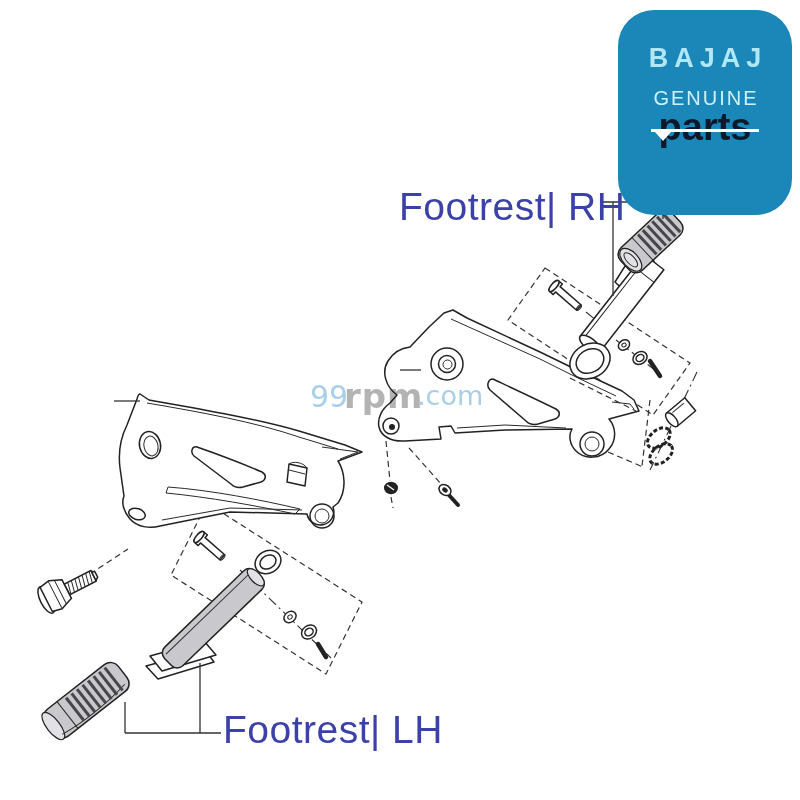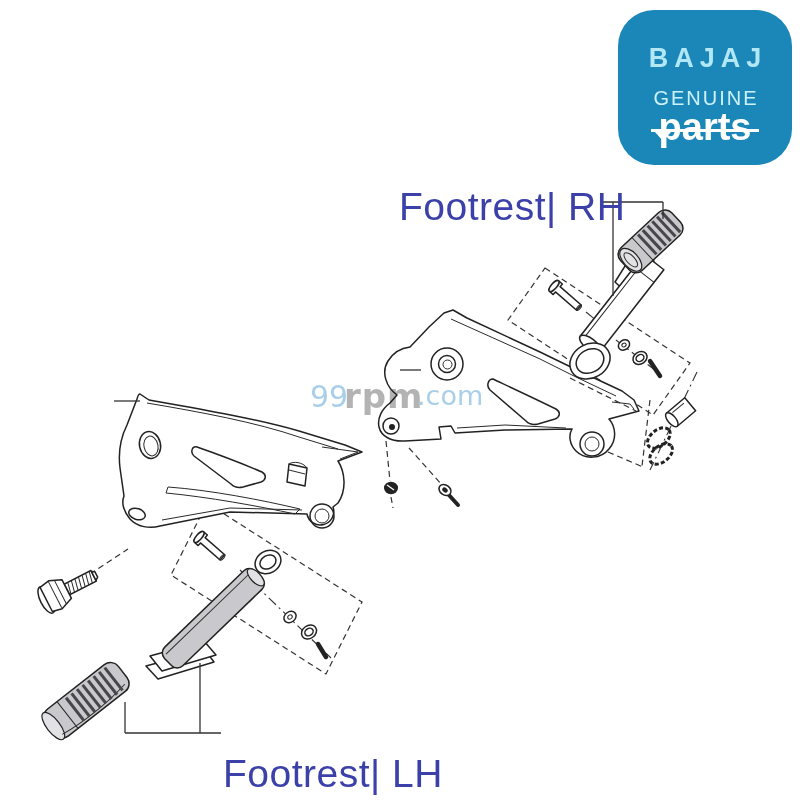--- a/index.html
+++ b/index.html
@@ -5,24 +5,24 @@
   html,body{margin:0;padding:0;background:#fff}
   .stage{position:relative;width:800px;height:800px;background:#fff;overflow:hidden;
          font-family:"Liberation Sans",sans-serif}
   .stage svg{position:absolute;left:0;top:0}
 
   
   .part-label{position:absolute;font-size:39px;letter-spacing:.5px;white-space:pre;z-index:5}
   .lbl-footrest-rh{left:399px;top:185px}
   .lbl-holder-rh{left:251px;top:330px}
   .lbl-holder-lh{left:16px;top:351px}
-  .lbl-footrest-lh{left:223px;top:752px}
+  .lbl-footrest-lh{left:223px;top:708px}
 
   
-  .logo{position:absolute;left:618px;top:10px;width:174px;height:155px;border-radius:36px;z-index:6}
+  .logo{position:absolute;left:618px;top:10px;width:174px;height:205px;border-radius:36px;z-index:6}
   .logo-brand{margin-top:33px;text-align:center;font-weight:bold;font-size:27px;
               letter-spacing:6px;padding-left:6px}
   .logo-genuine{margin-top:13px;text-align:center;font-size:20px;letter-spacing:2px;padding-left:2px}
   .logo-parts{margin-top:-2px;text-align:center;font-weight:bold;font-size:38px;line-height:1}
   .logo-rule{position:absolute;left:33px;top:119px;width:108px;height:3px;background:#fff}
   .logo-tri{position:absolute;left:37px;top:122px;width:0;height:0;
             border-left:8px solid transparent;border-right:8px solid transparent;
             border-top:9px solid #fff}
 
   
@@ -248,18 +248,18 @@
     <path class="leader" d="M 125,733 L 221,733 M 125,733 L 125,702 M 200,733 L 200,663"></path>
   </g>
 </svg>
 
 <div class="part-label lbl-footrest-rh" style="color: rgb(59, 65, 168);">Footrest| RH</div>
 <div class="part-label lbl-footrest-lh" style="color: rgb(59, 65, 168);">Footrest| LH</div>
 
 <div class="logo" style="background-color: rgb(26, 135, 184);">
   <div class="logo-brand" style="color: rgb(178, 231, 246);">BAJAJ</div>
   <div class="logo-genuine" style="color: rgb(205, 241, 251);">GENUINE</div>
-  <div class="logo-parts" style="color: #ffffff;">parts</div>
+  <div class="logo-parts" style="color: #0f172a;">parts</div>
   <div class="logo-rule"></div>
   <div class="logo-tri"></div>
 </div>
 
 </div>
 
 </body></html>

